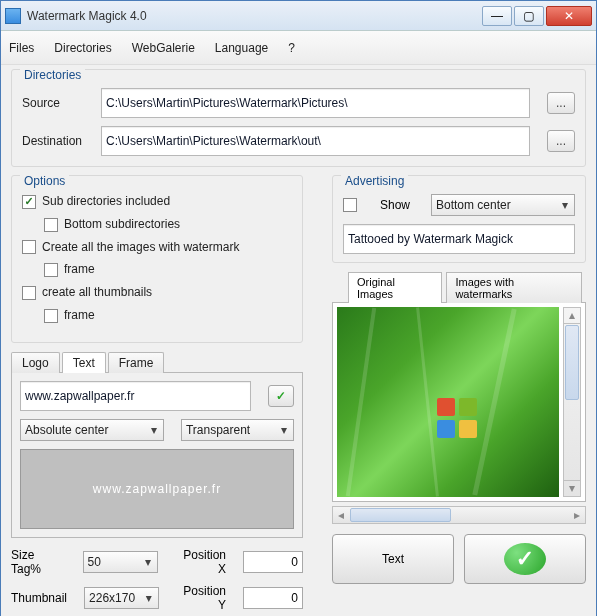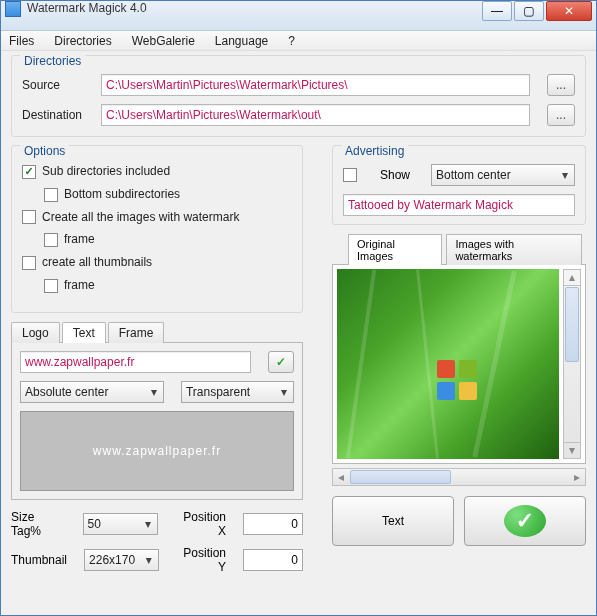--- a/index.html
+++ b/index.html
@@ -1,31 +1,31 @@
 <!DOCTYPE html>
 <html><head>
 <meta charset="utf-8">
 <style>
 * { box-sizing: border-box; margin: 0; padding: 0; font-family: "Segoe UI", Tahoma, sans-serif; font-size: 12px; }
 body { background: #fff; width: 597px; height: 616px; overflow: hidden; }
 .window { width: 597px; height: 616px; border: 1px solid #4a7cb8; background: #f0f0f0; }
-.titlebar { height: 30px; background: linear-gradient(#eaf0f8,#d5e3f2); display: flex; align-items: flex-start; padding: 0 4px; border-bottom: 1px solid #bcc; }
+.titlebar { height: 30px; background: linear-gradient(#eaf0f8,#d5e3f2); display: flex; align-items: center; padding: 0 4px; border-bottom: 1px solid #bcc; }
 .titlebar .appicon { width: 16px; height: 16px; background: linear-gradient(#6bb3f0,#3a8de0); border:1px solid #2a6db0; margin-right: 6px; }
 .titlebar .title { flex: 1; color: #333; }
 .titlebar .winbtns { display: flex; gap: 2px; }
 .winbtn { width: 30px; height: 20px; border: 1px solid #8aa8c8; background: linear-gradient(#f8fbfe,#d8e6f4); display:flex; align-items:center; justify-content:center; border-radius:2px; cursor:default; }
 .winbtn.close { width: 46px; background: linear-gradient(#f08070,#d04030); border-color:#b03020; color:#fff; }
-.menubar { height: 20px; background: linear-gradient(#fafafa,#ececec); display:flex; align-items:center; padding: 0 8px; gap: 20px; border-bottom:1px solid #ddd; }
+.menubar { height: 34px; background: linear-gradient(#fafafa,#ececec); display:flex; align-items:center; padding: 0 8px; gap: 20px; border-bottom:1px solid #ddd; }
 .menubar span { color:#222; cursor:default; }
 .content { padding: 4px 10px 6px 10px; background: #f0f0f0; }
 .group { border: 1px solid #d8d8d8; border-radius: 3px; padding: 18px 10px 10px 10px; margin-bottom: 8px; position: relative; background:#f0f0f0; }
 .group > .legend { position: absolute; top: -2px; left: 8px; background: #f0f0f0; padding: 0 4px; color:#1a4e8a; }
 .row { display: flex; align-items: center; gap: 17px; margin-bottom: 8px; }
 .label { width: 62px; color:#222; }
-.textin { flex:1; height: 22px; border:1px solid #b8b8b8; background:#fff; padding: 2px 4px; color:#be185d; box-shadow: inset 0 1px 1px rgba(0,0,0,.07); }
+.textin { flex:1; height: 30px; border:1px solid #b8b8b8; background:#fff; padding: 2px 4px; color:#0f172a; box-shadow: inset 0 1px 1px rgba(0,0,0,.07); }
 .btn3 { width: 28px; height: 22px; border:1px solid #a8a8a8; background: linear-gradient(#fdfdfd,#e4e4e4); text-align:center; line-height:20px; border-radius:3px; color:#444; cursor:default; }
 .cols { display:flex; gap: 10px; }
 .colL { width: 292px; } .colR { flex:1;margin-left:19px; }
 .chk { width:14px; height:14px; border:1px solid #888; background:#fff; display:inline-flex; align-items:center; justify-content:center; margin-right:6px; vertical-align:middle; }
 .chk.on::after { content:"✓"; font-size:11px; color:#2a7a2a; font-weight:bold; line-height:1; }
 .optline { margin-bottom: 8px; color:#222; }
 .optline.indent { margin-left: 22px; }
 .tabs { display:flex; position:relative; top:1px; }
 .tab { padding: 3px 10px; border:1px solid #b8b8b8; background: linear-gradient(#fafafa,#e8e8e8); border-bottom:none; margin-right:2px; cursor:default; color:#222; border-top-left-radius:2px; border-top-right-radius:2px; }
 .tab.active { background:#fff; }

